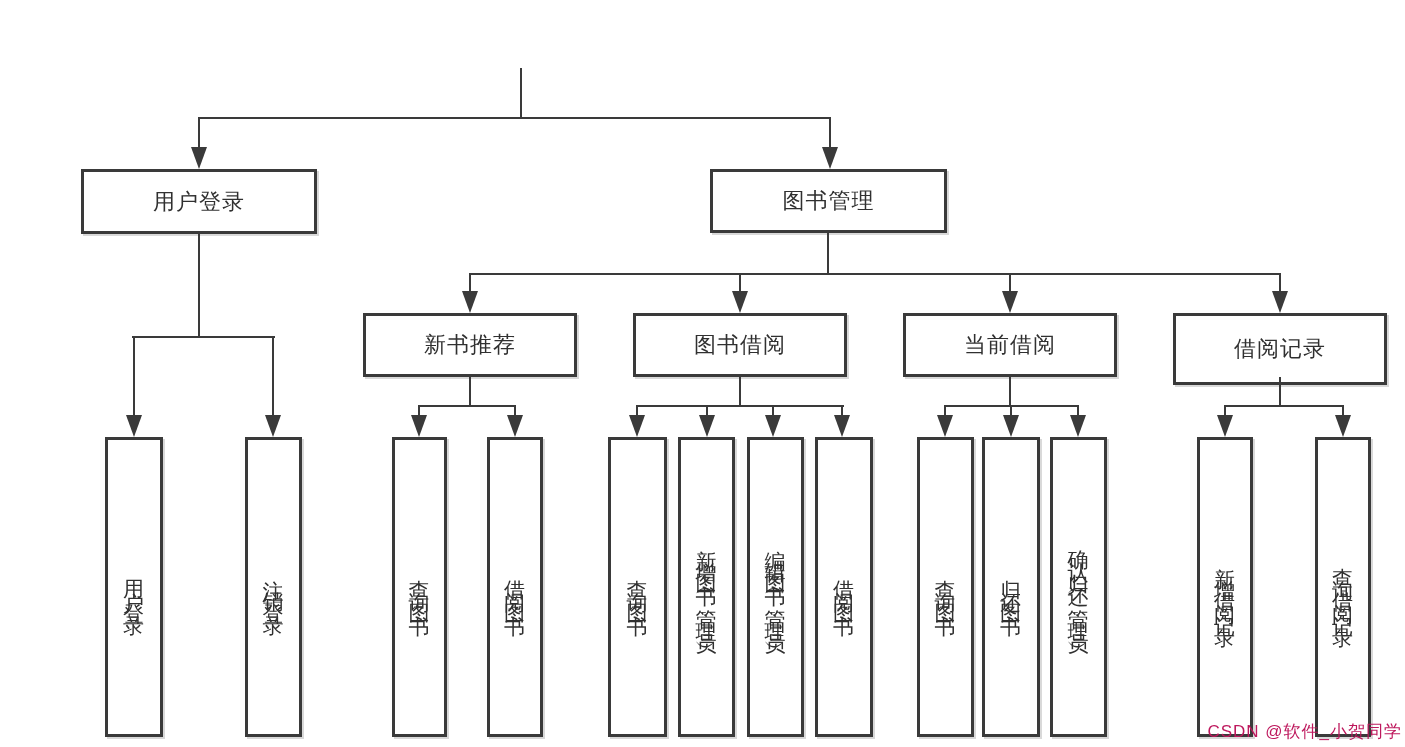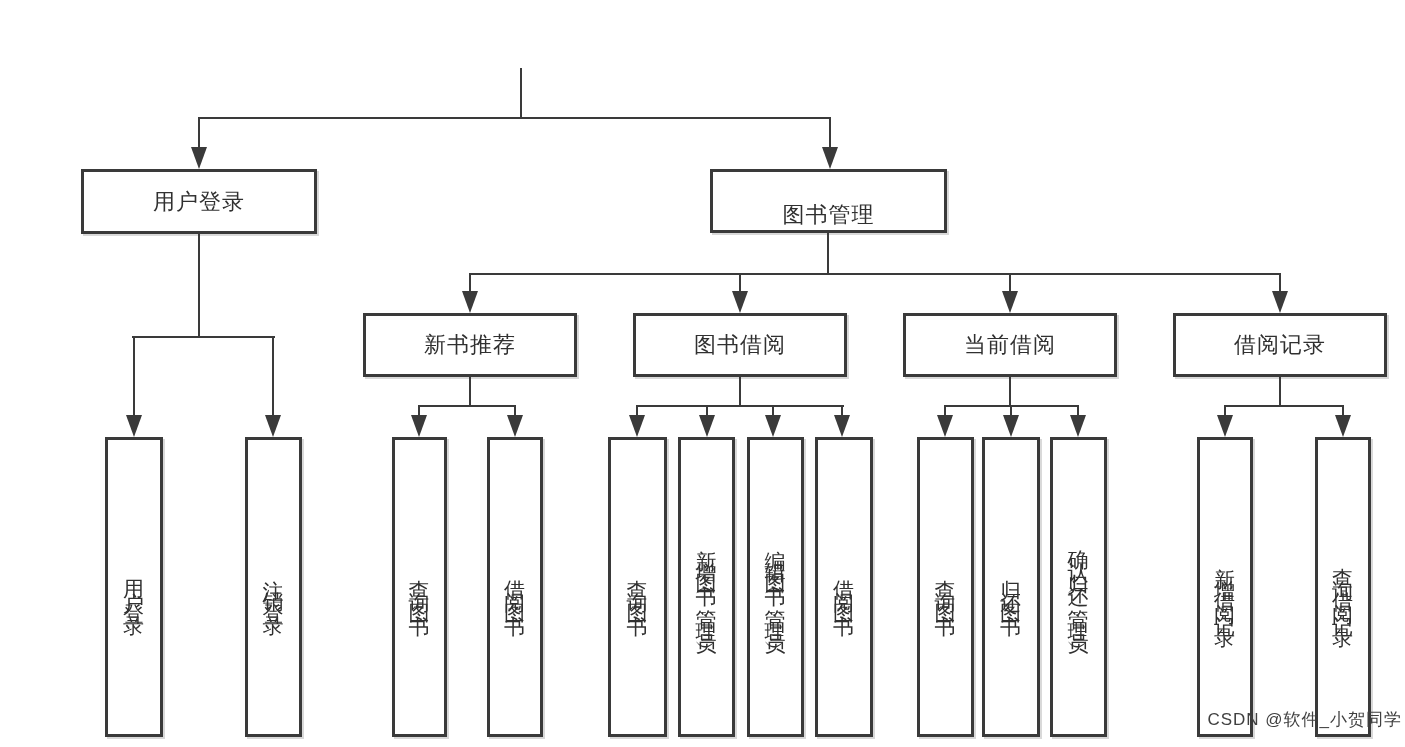--- a/index.html
+++ b/index.html
@@ -8,40 +8,40 @@
   .box{position:absolute;background:#ffffff;border:3px solid #3a3a3a;box-sizing:border-box;
        display:flex;align-items:center;justify-content:center;
        box-shadow:2px 2px 0 rgba(170,170,170,.45);}
   .box .lbl{font-size:22px;letter-spacing:1px;white-space:nowrap;}
   .leaf .lbl{writing-mode:vertical-rl;text-orientation:mixed;font-size:21px;letter-spacing:12px;
              line-height:1;white-space:nowrap;}
   .vl{position:absolute;width:2px;background:#3a3a3a;}
   .hl{position:absolute;height:2px;background:#3a3a3a;}
   .ar{position:absolute;width:0;height:0;border-left:8px solid transparent;
       border-right:8px solid transparent;border-top:22px solid #3a3a3a;}
-  .watermark{position:absolute;right:3px;bottom:16px;font-size:17px;color:#404040;
+  .watermark{position:absolute;right:3px;bottom:4px;font-size:17px;color:#be185d;
              letter-spacing:1px;white-space:nowrap;}
 </style>
 </head>
 <body>
 
 <div class="canvas">
 
 
   <div class="vl" style="left:520px;top:68px;height:49px;"></div>
   <div class="hl" style="left:198px;top:117px;width:633px;"></div>
   <div class="vl" style="left:198px;top:117px;height:33px;"></div>
   <div class="ar" style="left:191px;top:147px;"></div>
   <div class="vl" style="left:829px;top:117px;height:33px;"></div>
   <div class="ar" style="left:822px;top:147px;"></div>
 
   <div class="box" style="left:81px;top:169px;width:236px;height:65px;">
     <span class="lbl">用户登录</span>
   </div>
-  <div class="box" style="left:710px;top:169px;width:237px;height:64px;align-items:flex-end;">
+  <div class="box" style="left:710px;top:169px;width:237px;height:64px;">
     <span class="lbl">图书管理</span>
   </div>
 
   <div class="vl" style="left:198px;top:234px;height:102px;"></div>
   <div class="hl" style="left:132px;top:336px;width:143px;"></div>
   <div class="vl" style="left:133px;top:336px;height:83px;"></div>
   <div class="ar" style="left:126px;top:415px;"></div>
   <div class="vl" style="left:272px;top:336px;height:83px;"></div>
   <div class="ar" style="left:265px;top:415px;"></div>
 
@@ -58,21 +58,21 @@
 
   <div class="box" style="left:363px;top:313px;width:214px;height:64px;">
     <span class="lbl">新书推荐</span>
   </div>
   <div class="box" style="left:903px;top:313px;width:214px;height:64px;">
     <span class="lbl">当前借阅</span>
   </div>
   <div class="box" style="left:633px;top:313px;width:214px;height:64px;">
     <span class="lbl">图书借阅</span>
   </div>
-  <div class="box" style="left:1173px;top:313px;width:214px;height:64px;">
+  <div class="box" style="left:1173px;top:313px;width:214px;height:72px;">
     <span class="lbl">借阅记录</span>
   </div>
 
   <div class="vl" style="left:469px;top:377px;height:28px;"></div>
   <div class="hl" style="left:418px;top:405px;width:98px;"></div>
   <div class="vl" style="left:418px;top:405px;height:12px;"></div>
   <div class="ar" style="left:411px;top:415px;"></div>
   <div class="vl" style="left:514px;top:405px;height:12px;"></div>
   <div class="ar" style="left:507px;top:415px;"></div>
 

